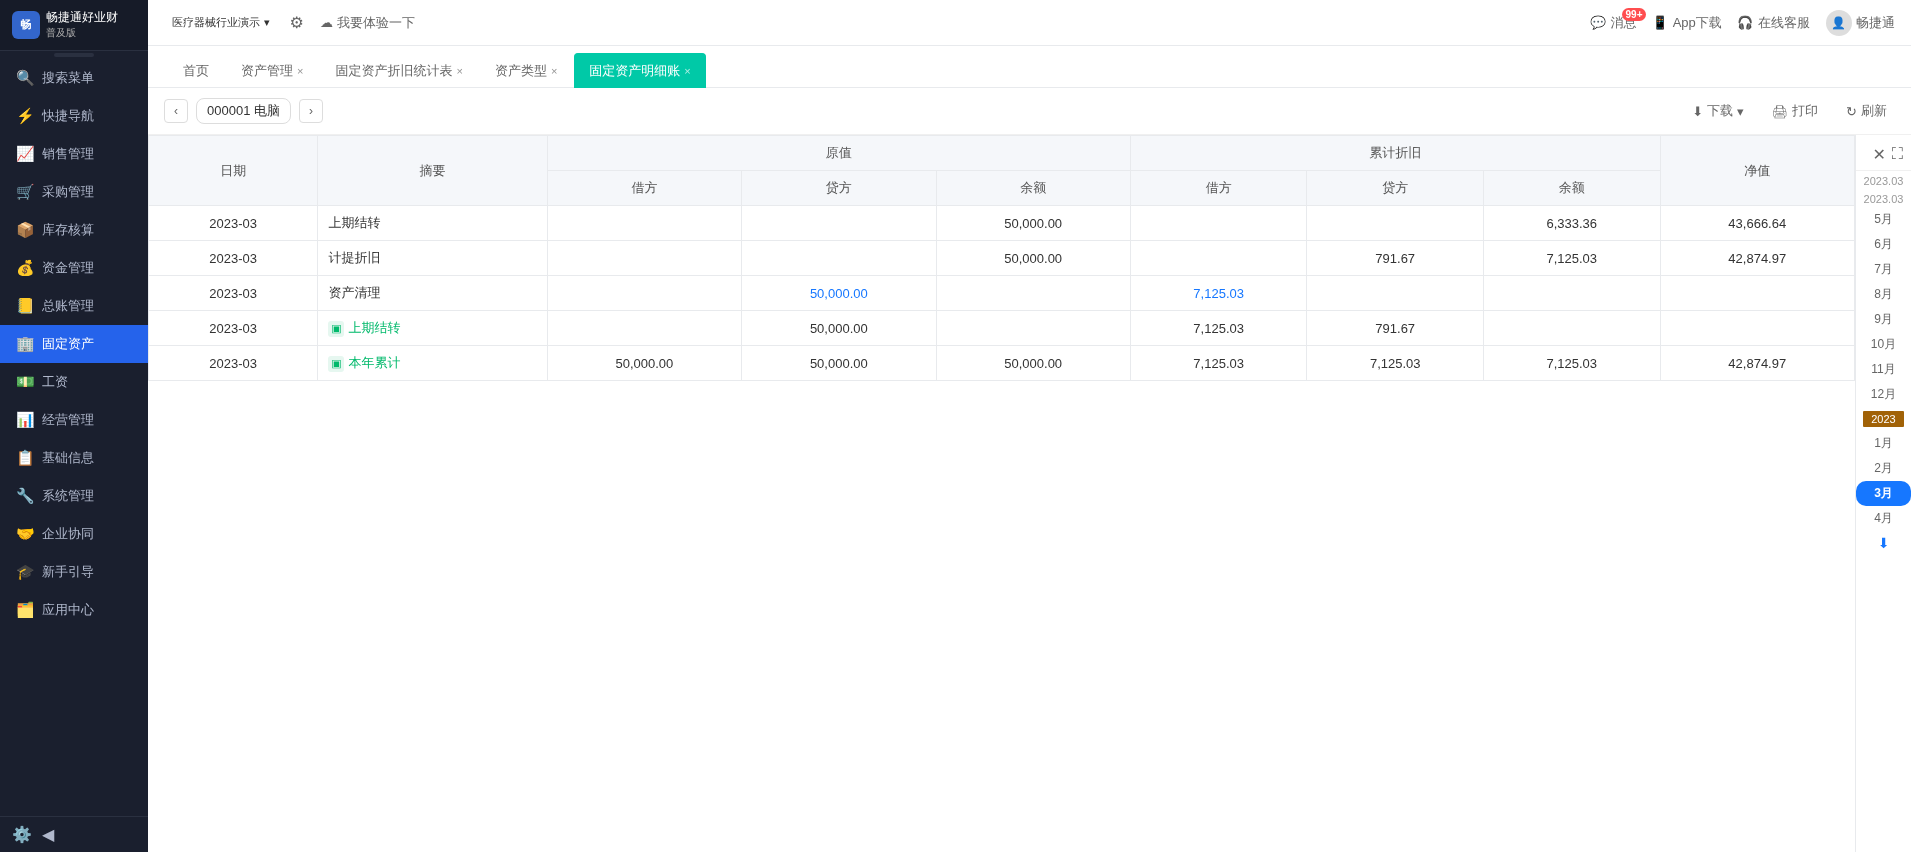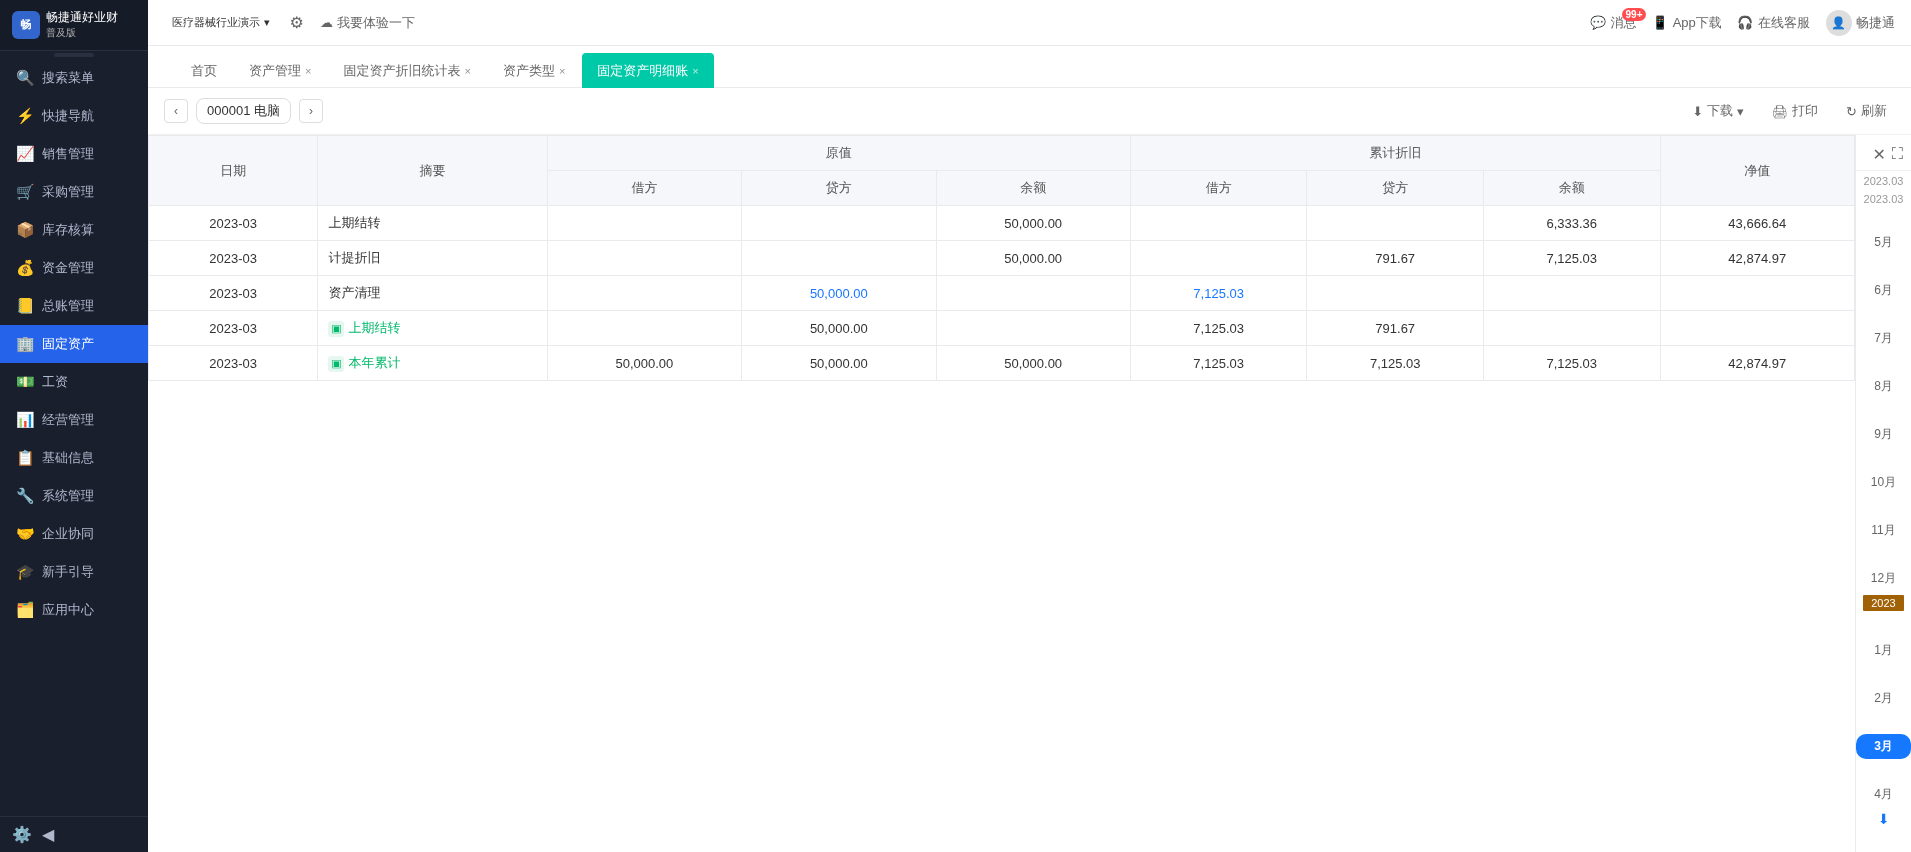--- a/index.html
+++ b/index.html
@@ -88,21 +88,21 @@
       padding: 1px 4px; border-radius: 8px; font-weight: bold;
     }
     .avatar { width: 26px; height: 26px; background: #ddd; border-radius: 50%; display: flex; align-items: center; justify-content: center; font-size: 12px; }
 
     
     .tabs-bar {
       height: 42px;
       background: #fff;
       display: flex;
       align-items: flex-end;
-      padding: 0 28px;
+      padding: 0 20px;
       border-bottom: 1px solid #e8eaed;
       flex-shrink: 0;
       gap: 2px;
     }
     .tab {
       display: flex; align-items: center; gap: 4px;
       padding: 8px 14px; font-size: 13px; cursor: pointer;
       border-top-left-radius: 4px; border-top-right-radius: 4px;
       color: #666; border: 1px solid transparent; border-bottom: none;
       position: relative; top: 1px;
@@ -195,21 +195,20 @@
     }
     .timeline-panel::-webkit-scrollbar { width: 3px; }
     .timeline-year-header {
       font-size: 11px; color: #999; padding: 4px 0 2px;
       text-align: center; width: 100%;
     }
     .timeline-item {
       font-size: 12px; color: #666; padding: 4px 4px;
       cursor: pointer; text-align: center; width: 100%;
       white-space: nowrap;
-      margin-top: 23px;
     }
     .timeline-item.active-month {
       background: #1677ff; color: #fff; border-radius: 10px;
       font-weight: bold;
     }
     .timeline-down-icon {
       font-size: 14px; color: #1677ff; cursor: pointer; padding: 4px;
     }
     .panel-header-icons {
       display: flex; gap: 6px; padding: 6px 8px;

